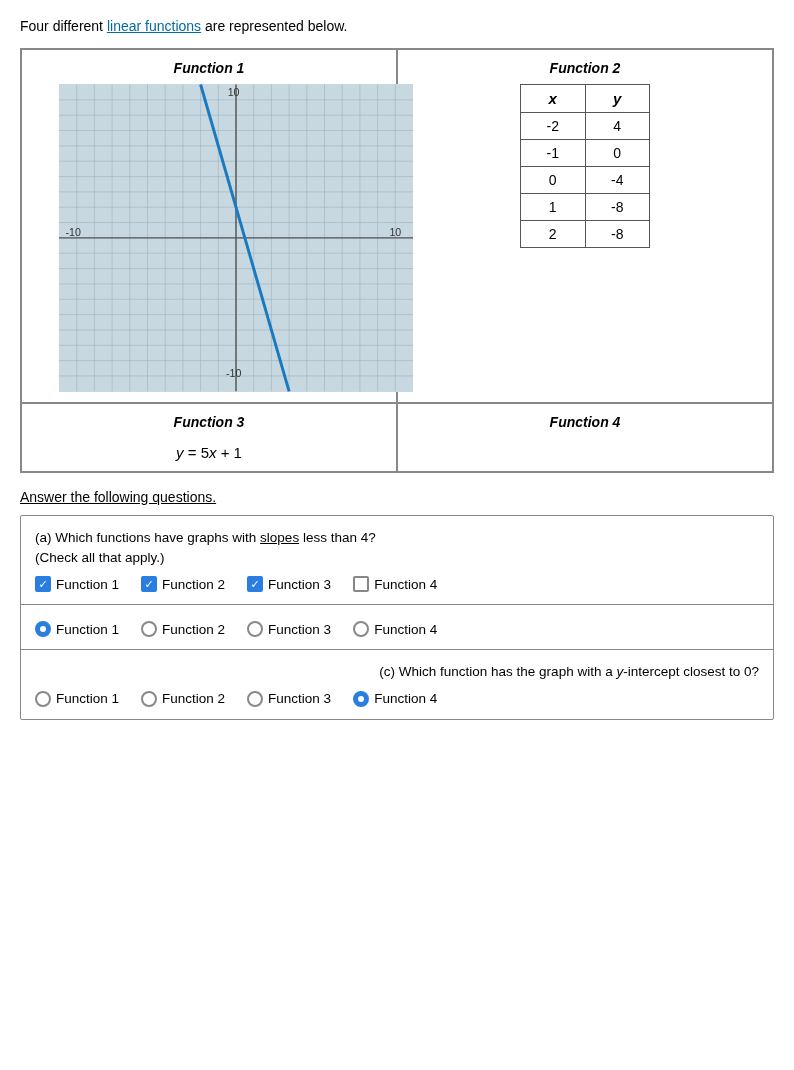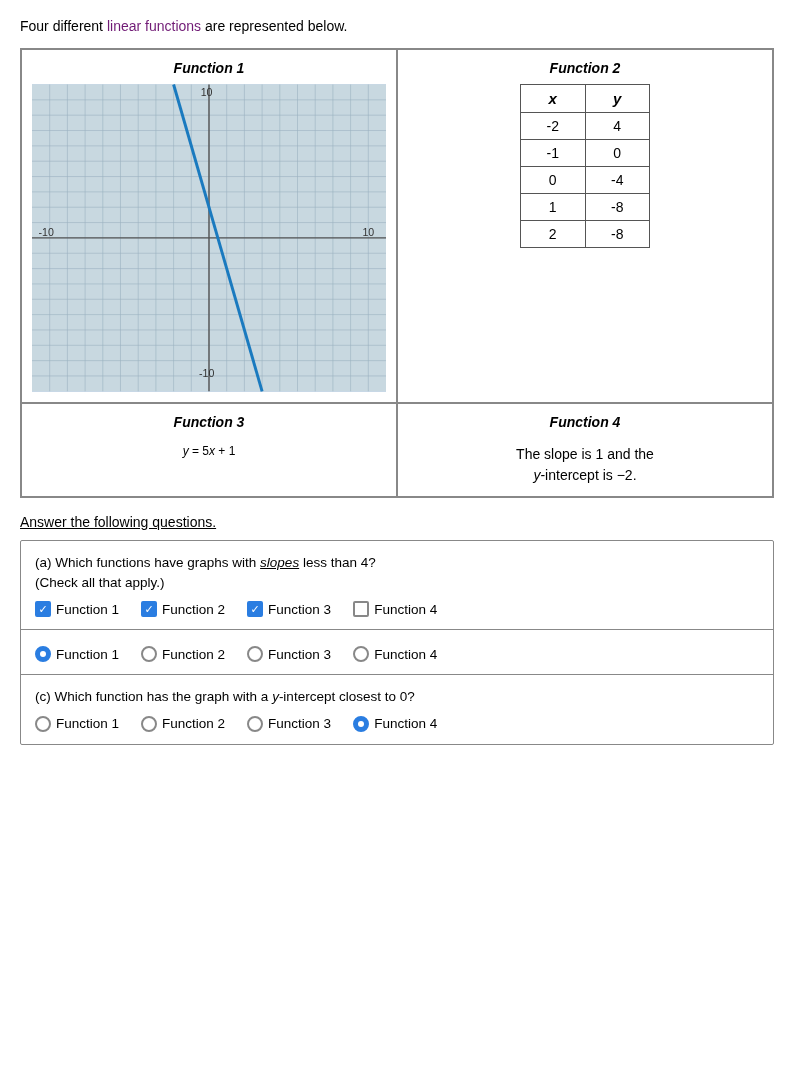--- a/index.html
+++ b/index.html
@@ -10,21 +10,22 @@
       width: 794px;
       min-height: 1070px;
       padding: 18px 20px;
       font-size: 14px;
     }
     .intro-text {
       margin-bottom: 14px;
       font-size: 14px;
     }
     .intro-text a {
-      color: #701a75;
+      color: #0369a1;
+      text-decoration: underline;
     }
     .functions-grid {
       border: 1.5px solid #888;
       display: grid;
       grid-template-columns: 1fr 1fr;
       grid-template-rows: auto auto;
       margin-bottom: 16px;
     }
     .function-cell {
       border: 1px solid #888;
@@ -37,20 +38,21 @@
       font-size: 14px;
       margin-bottom: 8px;
     }
     
     .graph-container {
       width: 100%;
       aspect-ratio: 1.15;
       background: #c8d8e8;
       position: relative;
       overflow: hidden;
+      margin-left: 27px;
     }
     .graph-svg {
       width: 100%;
       height: 100%;
     }
     
     .func2-table {
       border-collapse: collapse;
       margin: 0 auto;
       min-width: 130px;
@@ -63,21 +65,21 @@
       background: #fff;
     }
     .func2-table thead th {
       background: #fff;
       font-style: italic;
       font-weight: bold;
       font-size: 15px;
     }
     
     .func3-content {
-      font-size: 12px;
+      font-size: 15px;
       margin-top: 14px;
     }
     
     .func4-content {
       font-size: 14px;
       margin-top: 14px;
       line-height: 1.5;
     }
     
     .section-label {
@@ -88,30 +90,30 @@
     .questions-box {
       border: 1.5px solid #888;
       border-radius: 2px;
     }
     .question-row {
       border-bottom: 1.5px solid #888;
       padding: 12px 14px;
     }
     .question-row:last-child {
       border-bottom: none;
+      text-align: right;
     }
     .question-text {
       font-size: 13.5px;
       margin-bottom: 8px;
       line-height: 1.5;
     }
     .question-text a {
       color: #000;
       text-decoration: underline;
-      font-style: italic;
     }
     .options-row {
       display: flex;
       gap: 22px;
       align-items: center;
       flex-wrap: wrap;
       margin-top: 4px;
     }
     .option-item {
       display: flex;
@@ -282,24 +284,20 @@
 
   <div class="function-cell">
     <div class="function-title">Function 3</div>
     <div class="func3-content">
       <em>y</em> = 5<em>x</em> + 1
     </div>
   </div>
 
   <div class="function-cell">
     <div class="function-title">Function 4</div>
-    <div class="func4-content">
-      The slope is 1 and the<br>
-      <em>y</em>-intercept is −2.
-    </div>
   </div>
 </div>
 
 <p class="section-label">Answer the following questions.</p>
 
 <div class="questions-wrapper">
   <div class="questions-box">
 
     <div class="question-row">
       <div class="question-text">

